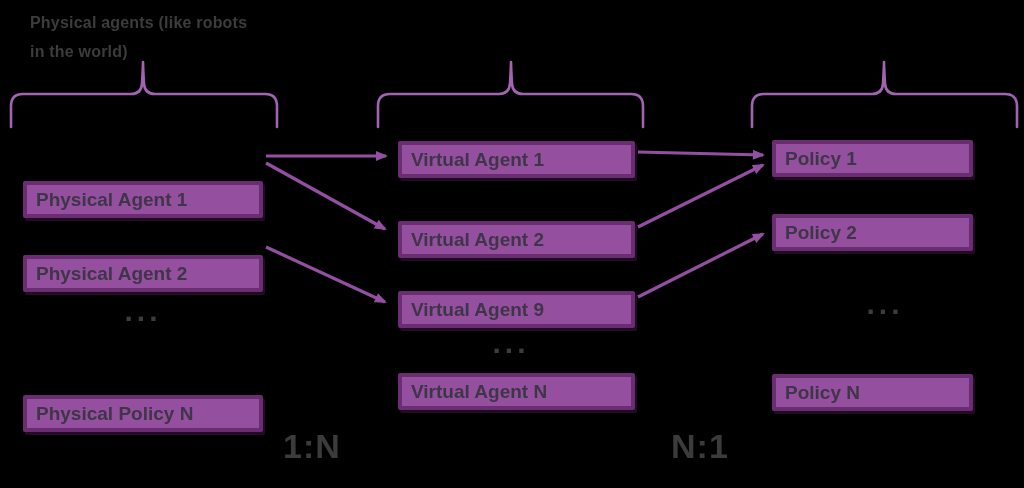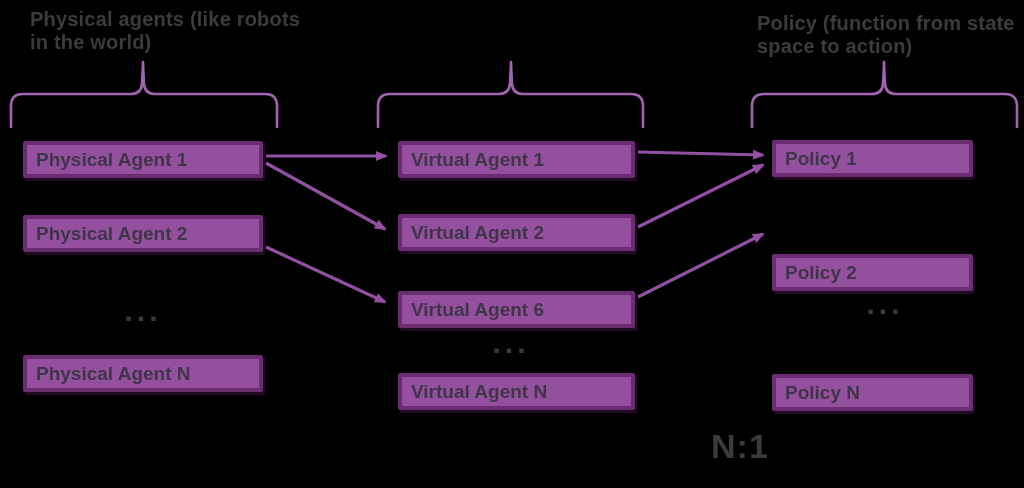--- a/index.html
+++ b/index.html
@@ -25,22 +25,22 @@
   }
   .arrow {
     fill: none;
     stroke: #9350a2;
     stroke-width: 3.2;
     stroke-linecap: butt;
   }
   .col-header {
     position: absolute;
     color: #3c3c3c;
-    font-size: 20px;
-    line-height: 23px;
+    font-size: 16px;
+    line-height: 29px;
     font-weight: 600;
     white-space: pre-line;
     letter-spacing: 0.2px;
   }
   .agent-box {
     position: absolute;
     box-sizing: border-box;
     height: 37px;
     background: #94509e;
     border: 4px solid #6b2d72;
@@ -64,21 +64,21 @@
     letter-spacing: 4px;
   }
   .relation-label {
     position: absolute;
     color: #3b3b3b;
     font-size: 34px;
     font-weight: 600;
     letter-spacing: 1px;
   }
   
-  .col-physical .agent-box { left: 23px;  width: 240px; }
+  .col-physical .agent-box { left: 23px;  width: 240px; margin-top: 40px; }
   .col-virtual  .agent-box { left: 398px; width: 237px; }
   .col-policy   .agent-box { left: 772px; width: 201px; }
 </style>
 </head>
 <body>
 
 <div class="stage">
 
   <svg class="svg-layer" viewBox="0 0 1024 488" xmlns="http://www.w3.org/2000/svg">
     <defs>
@@ -95,40 +95,39 @@
     <path class="arrow" d="M 266 163 L 385 229" marker-end="url(#ah)"></path>
     <path class="arrow" d="M 266 247 L 385 302" marker-end="url(#ah)"></path>
 
     <path class="arrow" d="M 638 152 L 763 155" marker-end="url(#ah)"></path>
     <path class="arrow" d="M 638 227 L 763 165" marker-end="url(#ah)"></path>
     <path class="arrow" d="M 638 297 L 763 234" marker-end="url(#ah)"></path>
   </svg>
 
   <div class="col-header" style="left:30px; top:8px;">Physical agents (like robots
 in the world)</div>
-  <div class="col-header" style="left:757px; top:12px;">Policy (function from state
-space to action)</div>
 
   <div class="col-physical">
     <div class="agent-box" style="top:141px;">Physical Agent 1</div>
     <div class="agent-box" style="top:215px;">Physical Agent 2</div>
     <div class="ellipsis" style="left:103px; top:296px;">...</div>
-    <div class="agent-box" style="top:355px;">Physical Agent N</div>
+    <div class="agent-box" style="top:355px;">Physical Policy N</div>
   </div>
 
   <div class="col-virtual">
     <div class="agent-box" style="top:141px;">Virtual Agent 1</div>
-    <div class="agent-box" style="top:214px;">Virtual Agent 2</div>
-    <div class="agent-box" style="top:291px;">Virtual Agent 6</div>
+    <div class="agent-box" style="top:221px;">Virtual Agent 2</div>
+    <div class="agent-box" style="top:291px;">Virtual Agent 9</div>
     <div class="ellipsis" style="left:471px; top:328px;">...</div>
     <div class="agent-box" style="top:373px;">Virtual Agent N</div>
   </div>
 
   <div class="col-policy">
     <div class="agent-box" style="top:140px;">Policy 1</div>
-    <div class="agent-box" style="top:214px;margin-top:40px;">Policy 2</div>
+    <div class="agent-box" style="top:214px;">Policy 2</div>
     <div class="ellipsis" style="left:845px; top:289px;">...</div>
     <div class="agent-box" style="top:374px;">Policy N</div>
   </div>
 
-  <div class="relation-label" style="left:671px; top:427px;margin-left:40px;">N:1</div>
+  <div class="relation-label" style="left:283px; top:427px;">1:N</div>
+  <div class="relation-label" style="left:671px; top:427px;">N:1</div>
 
 </div>
 
 </body></html>

